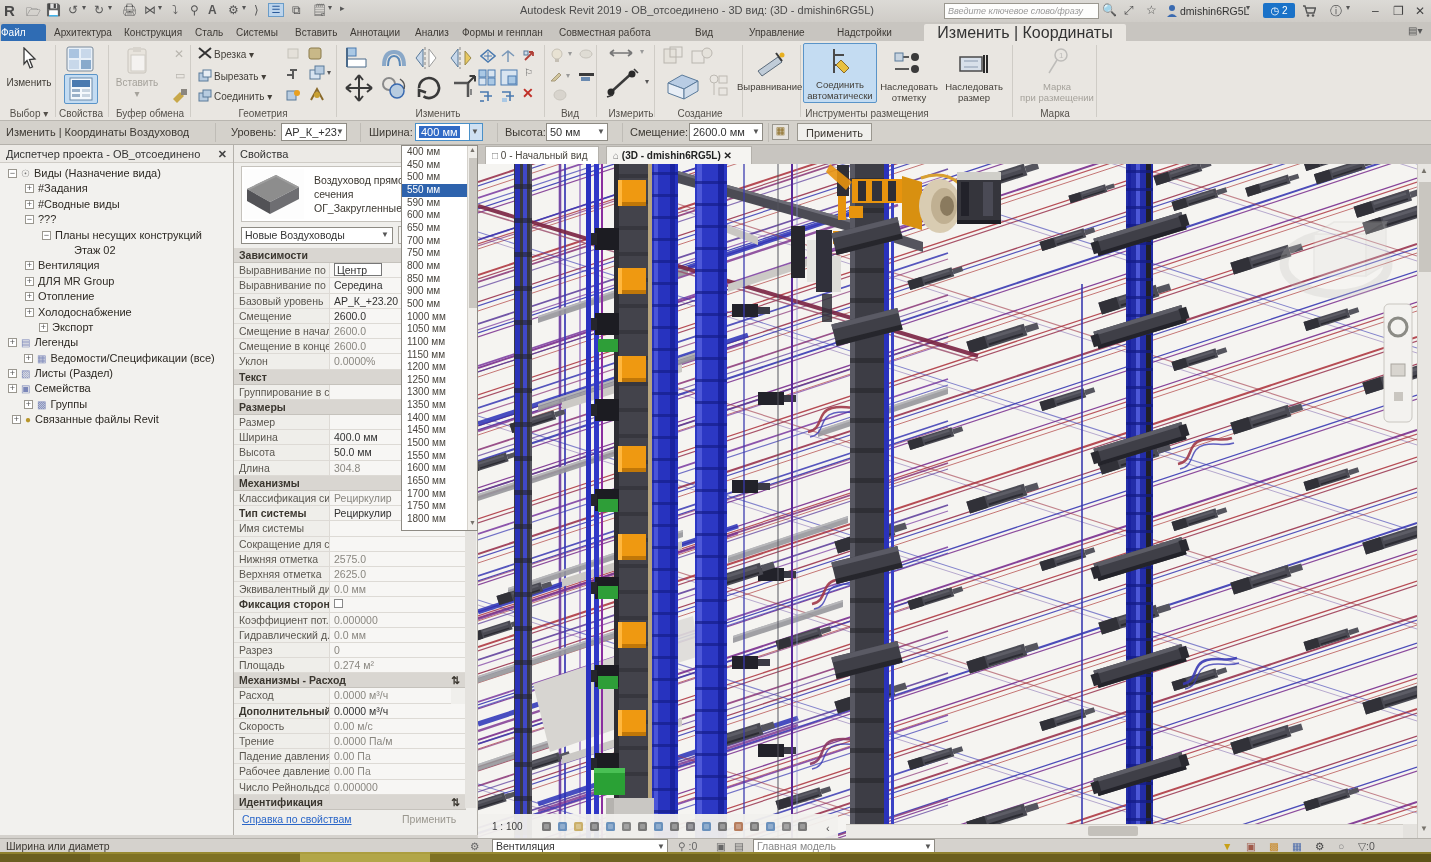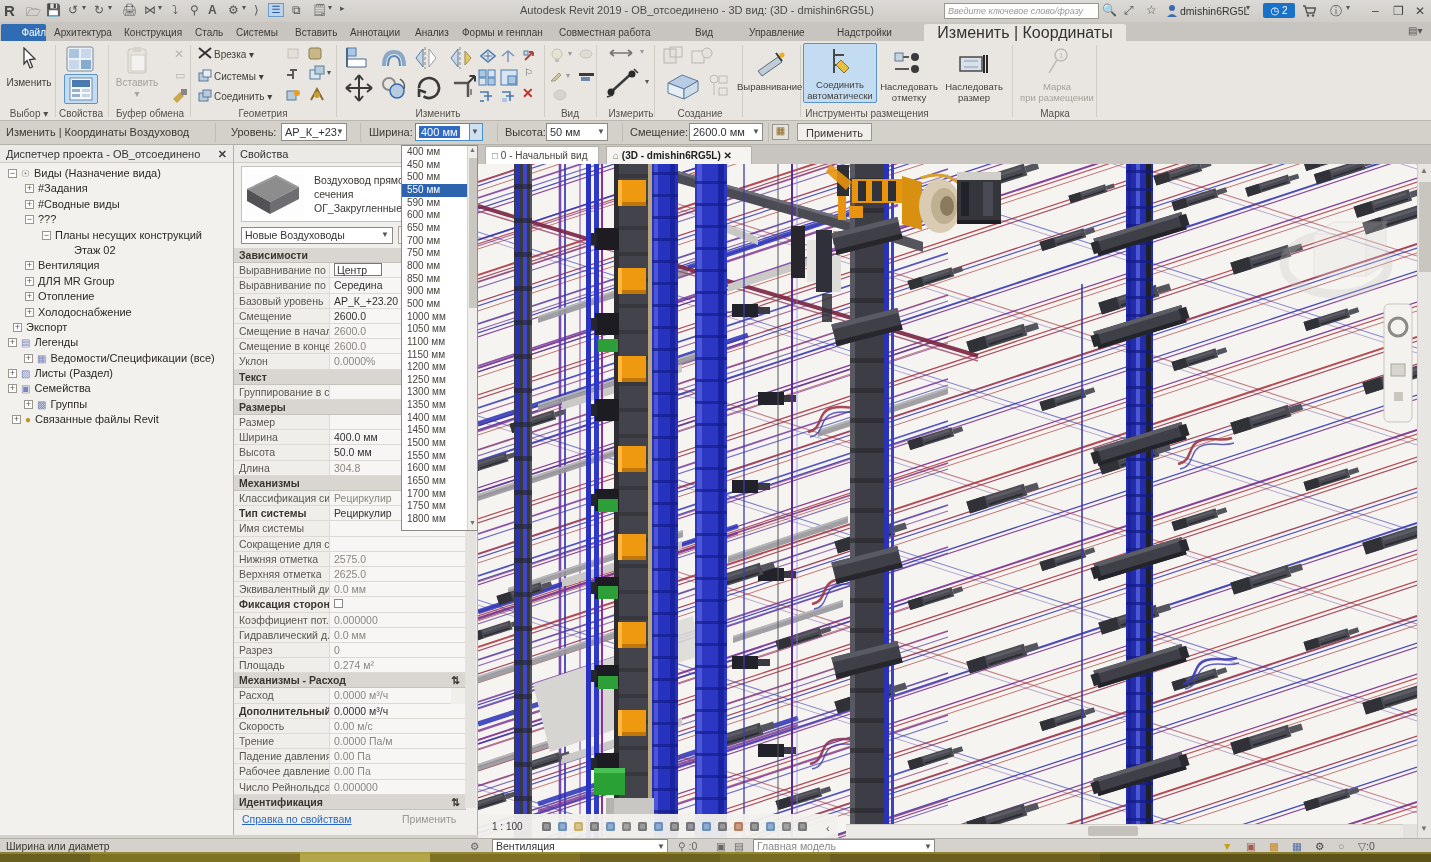--- a/index.html
+++ b/index.html
@@ -12,21 +12,21 @@
 .qi { position:absolute; top:3px; font-size:12px; color:#555; }
 #ttext { position:absolute; left:520px; top:4px; font-size:11px; color:#4b4b4b; }
 #search { position:absolute; left:944px; top:3px; width:155px; height:16px; background:#fdfdfc; border:1px solid #9a978f; font-size:9px; color:#999; font-style:italic; padding:2px 3px; }
 #uname { position:absolute; left:1180px; top:5px; font-size:10.5px; color:#333; }
 #badge { position:absolute; left:1263px; top:3px; width:32px; height:15px; background:#1a72c8; border-radius:2px; color:#fff; font-size:10px; text-align:center; line-height:15px; }
 .winbtn { position:absolute; top:4px; font-size:12px; color:#444; }
 
 
 #rtabs { left:0; top:22px; width:1431px; height:19px; background:#c8c5c0; font-size:10px; color:#3e3a35; }
 #rtabs .tab { position:absolute; top:2px; height:17px; line-height:17px; }
-#tab-file { left:1px; width:45px; background:#2f6cb4; color:#fff; text-align:right; border-radius:2px 2px 0 0; }
+#tab-file { left:1px; width:45px; background:#2f6cb4; color:#fff; text-align:left; border-radius:2px 2px 0 0; }
 #tab-active { left:924px; width:202px; background:#e9e6e1; text-align:center; border-radius:2px 2px 0 0; color:#333; font-size:16px; }
 
 
 #ribbon { left:0; top:41px; width:1431px; height:80px; background:#e9e6e1; border-bottom:1px solid #b9b6b0; }
 .pdiv { position:absolute; top:4px; width:1px; height:72px; background:#cfccc6; }
 .plabel { position:absolute; top:67px; font-size:10px; color:#55514b; text-align:center; }
 .btxt { position:absolute; font-size:10px; color:#44403a; text-align:center; }
 .gtxt { color:#a5a29b !important; }
 .selbtn { position:absolute; background:#c4dcf2; border:1px solid #5a94c8; border-radius:2px; }
 
@@ -204,21 +204,21 @@
       </svg>
       <div class="plabel" style="left:112px;width:76px">Буфер обмена</div>
       <svg class="abs" style="left:198px;top:6px" width="14" height="12" viewBox="0 0 14 12">
         <path d="M1 1 L13 11 M13 1 L1 11" stroke="#333" stroke-width="2"></path>
       </svg>
       <div class="btxt" style="left:214px;top:8px;width:48px;text-align:left">Врезка ▾</div>
       <svg class="abs" style="left:198px;top:28px" width="14" height="13" viewBox="0 0 14 13">
         <rect x="1" y="4" width="9" height="8" fill="#b8cce0" stroke="#5a7a9a"></rect>
         <rect x="5" y="1" width="8" height="7" fill="#e8eef4" stroke="#5a7a9a"></rect>
       </svg>
-      <div class="btxt" style="left:214px;top:30px;width:56px;text-align:left">Системы ▾</div>
+      <div class="btxt" style="left:214px;top:30px;width:56px;text-align:left">Вырезать ▾</div>
       <svg class="abs" style="left:198px;top:48px" width="14" height="13" viewBox="0 0 14 13">
         <rect x="1" y="4" width="9" height="8" fill="#b8cce0" stroke="#5a7a9a"></rect>
         <rect x="5" y="1" width="8" height="7" fill="#b8cce0" stroke="#5a7a9a"></rect>
       </svg>
       <div class="btxt" style="left:214px;top:50px;width:60px;text-align:left">Соединить ▾</div>
       <svg class="abs" style="left:285px;top:26px" width="15" height="14" viewBox="0 0 15 14">
         <path d="M2 8 L8 8 M8 3 L8 12 M5 3 L12 3" stroke="#5a5a5a" stroke-width="2"></path>
       </svg>
       <svg class="abs" style="left:286px;top:47px" width="15" height="14" viewBox="0 0 15 14">
         <rect x="1" y="3" width="9" height="9" fill="#b8cce0" stroke="#5a7a9a"></rect>
@@ -422,21 +422,21 @@
         <div class="trow" style="padding-left:8px"><span class="pm">−</span><span class="ti" style="color:#777">☉</span><span>Виды (Назначение вида)</span></div>
         <div class="trow" style="padding-left:25px"><span class="pm">+</span><span>#Задания</span></div>
         <div class="trow" style="padding-left:25px"><span class="pm">+</span><span>#Сводные виды</span></div>
         <div class="trow" style="padding-left:25px"><span class="pm">−</span><span>???</span></div>
         <div class="trow" style="padding-left:42px"><span class="pm">−</span><span>Планы несущих конструкций</span></div>
         <div class="trow" style="padding-left:59px"><span class="pm-sp"></span><span>Этаж 02</span></div>
         <div class="trow" style="padding-left:25px"><span class="pm">+</span><span>Вентиляция</span></div>
         <div class="trow" style="padding-left:25px"><span class="pm">+</span><span>ДЛЯ MR Group</span></div>
         <div class="trow" style="padding-left:25px"><span class="pm">+</span><span>Отопление</span></div>
         <div class="trow" style="padding-left:25px"><span class="pm">+</span><span>Холодоснабжение</span></div>
-        <div class="trow" style="padding-left:13px"><span class="pm">+</span><span>Экспорт</span></div>
+        <div class="trow" style="padding-left:39px"><span class="pm">+</span><span>Экспорт</span></div>
         <div class="trow" style="padding-left:8px"><span class="pm">+</span><span class="ti tib">▤</span><span>Легенды</span></div>
         <div class="trow" style="padding-left:24px"><span class="pm">+</span><span class="ti tib">▦</span><span>Ведомости/Спецификации (все)</span></div>
         <div class="trow" style="padding-left:8px"><span class="pm">+</span><span class="ti tib">▧</span><span>Листы (Раздел)</span></div>
         <div class="trow" style="padding-left:8px"><span class="pm">+</span><span class="ti tib">▣</span><span>Семейства</span></div>
         <div class="trow" style="padding-left:24px"><span class="pm">+</span><span class="ti tib">▩</span><span>Группы</span></div>
         <div class="trow" style="padding-left:12px"><span class="pm">+</span><span class="ti" style="color:#b8962a">●</span><span>Связанные файлы Revit</span></div>
       </div>
 </div>
 
 <div id="pprops" class="abs">

